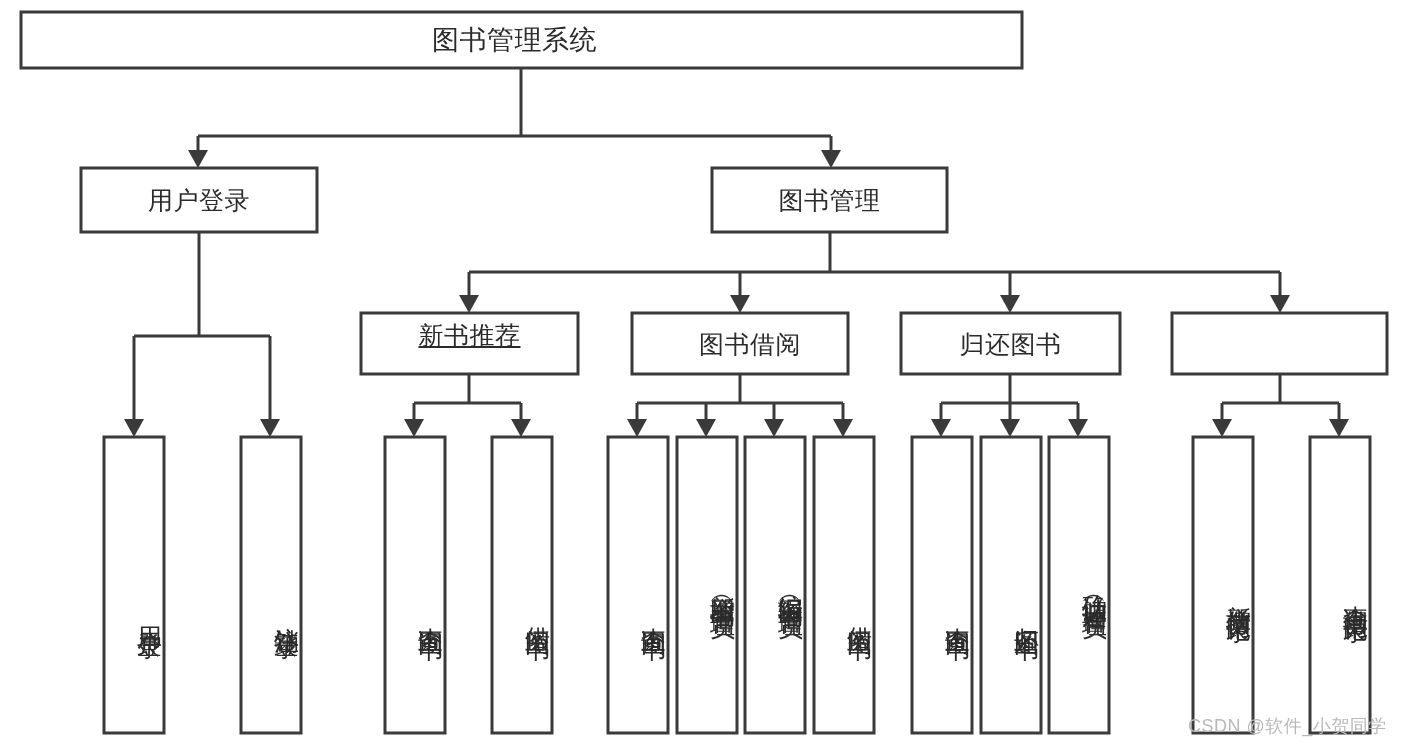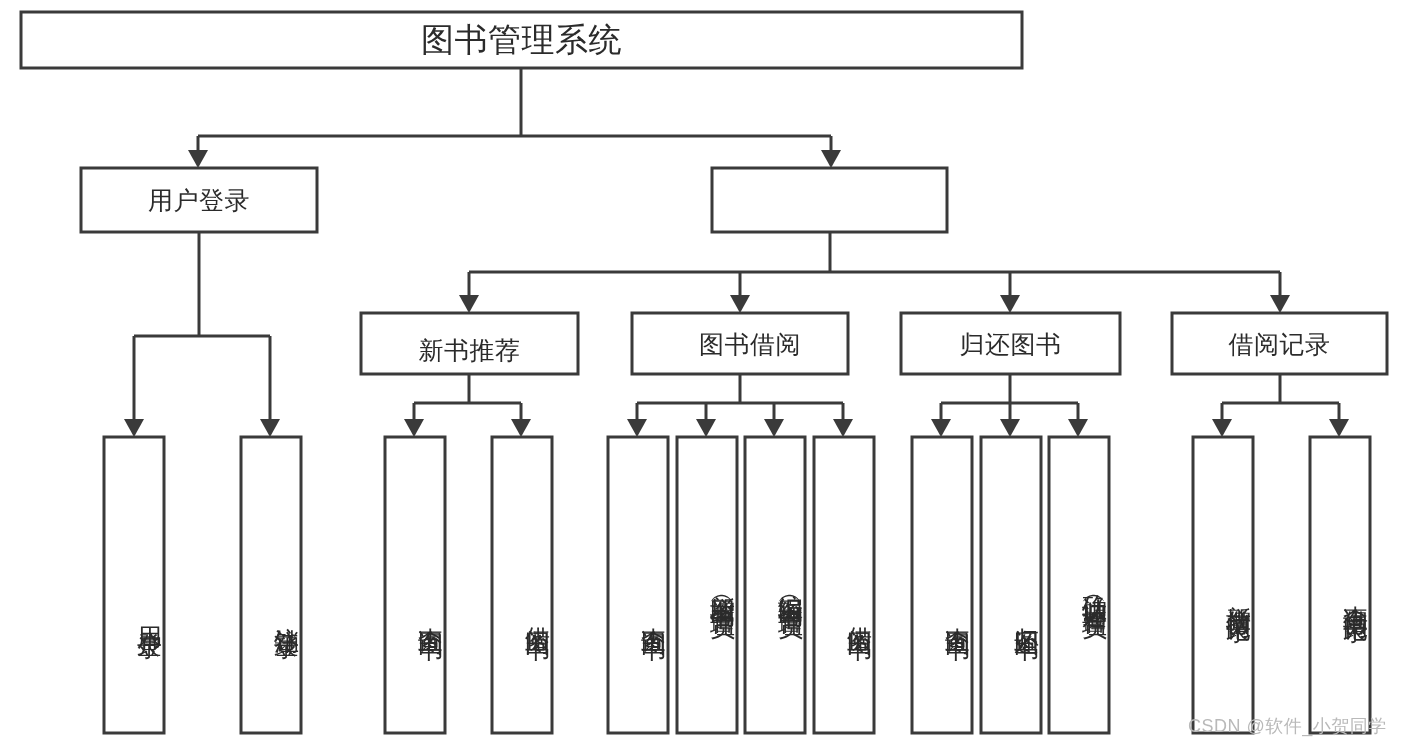--- a/index.html
+++ b/index.html
@@ -179,32 +179,32 @@
     <rect class="node-box" x="814" y="437" width="60" height="296"></rect>
 
     <rect class="node-box" x="912" y="437" width="60" height="296"></rect>
     <rect class="node-box" x="981" y="437" width="60" height="296"></rect>
     <rect class="node-box" x="1049" y="437" width="60" height="296"></rect>
 
     <rect class="node-box" x="1193" y="437" width="60" height="296"></rect>
     <rect class="node-box" x="1310" y="437" width="60" height="296"></rect>
   </svg>
 
-  <div class="node-label" style="left:21px; top:12px; width:1001px; height:56px; font-size:33px;">图书管理系统</div>
+  <div class="node-label" style="left:14px; top:12px; width:1001px; height:56px; font-size:27px;">图书管理系统</div>
 
   <div class="node-label" style="left:81px; top:168px; width:236px; height:64px;">用户登录</div>
 
-
-  <div class="node-label" style="left:361px; top:313px; width:217px; height:73px;">新书推荐</div>
+  <div class="node-label" style="left:712px; top:168px; width:235px; height:64px;">图书管理</div>
+
+  <div class="node-label" style="left:361px; top:298px; width:217px; height:73px;text-decoration:underline;">新书推荐</div>
 
   <div class="node-label" style="left:632px; top:313px; width:236px; height:61px;">图书借阅</div>
 
   <div class="node-label" style="left:901px; top:313px; width:219px; height:61px;">归还图书</div>
 
-  <div class="node-label" style="left:1172px; top:313px; width:215px; height:61px;">借阅记录</div>
 
   <div class="node-label vertical" style="left:104px; top:492px; width:60px; height:241px;">用户登录</div>
 
   <div class="node-label vertical" style="left:241px; top:492px; width:60px; height:241px;">注销登录</div>
 
   <div class="node-label vertical" style="left:385px; top:492px; width:60px; height:241px;">查询图书</div>
 
   <div class="node-label vertical" style="left:492px; top:492px; width:60px; height:241px;">借阅图书</div>
 
   <div class="node-label vertical" style="left:608px; top:492px; width:60px; height:241px;">查询图书</div>

